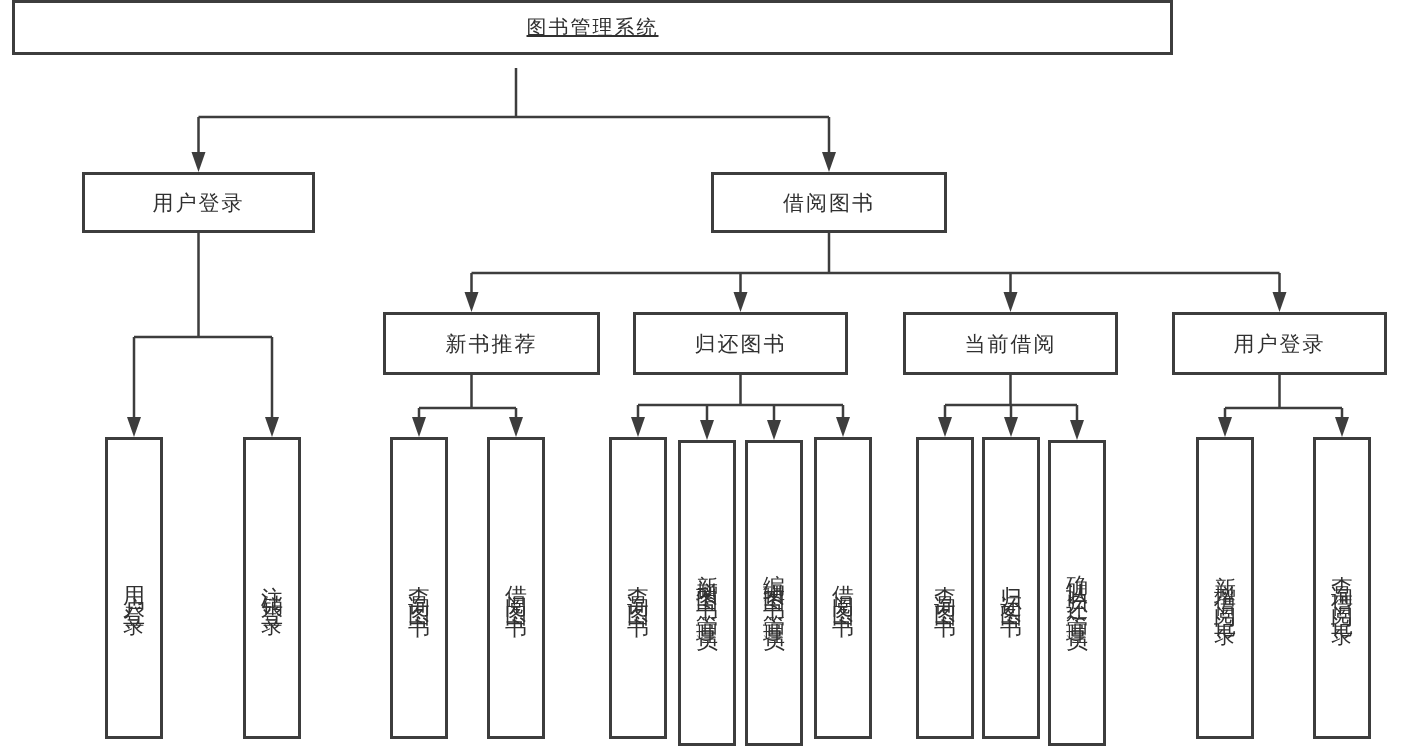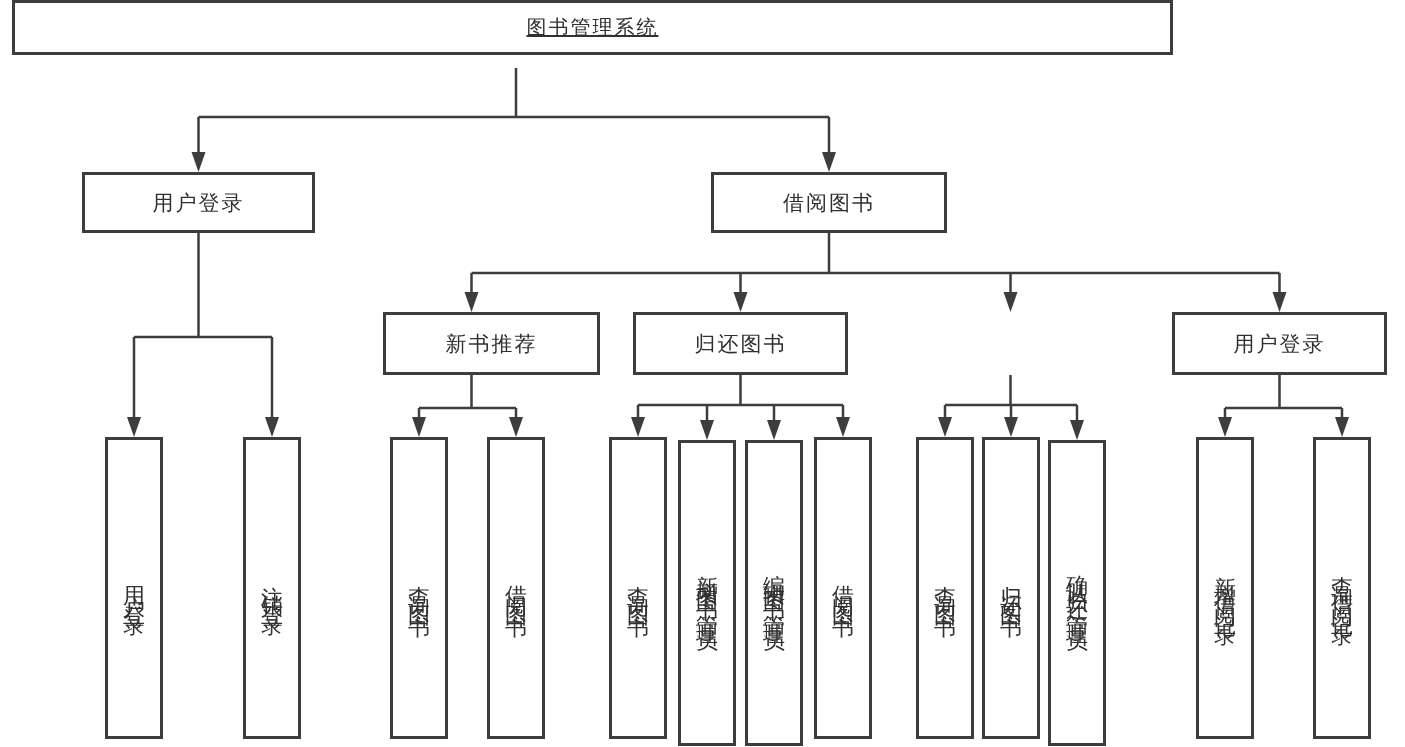--- a/index.html
+++ b/index.html
@@ -82,20 +82,21 @@
     </g>
   </svg>
 
   <div class="node hbox root">图书管理系统</div>
 
   <div class="node hbox b0">用户登录</div>
   <div class="node hbox b1">借阅图书</div>
 
   <div class="node hbox m0">新书推荐</div>
   <div class="node hbox m1">归还图书</div>
+  <div class="node hbox m2">当前借阅</div>
   <div class="node hbox m3">用户登录</div>
 
   <div class="node leaf l0">用户登录</div>
   <div class="node leaf l1">注销登录</div>
   <div class="node leaf l2">查询图书</div>
   <div class="node leaf l3">借阅图书</div>
   <div class="node leaf l4">查询图书</div>
   <div class="node leaf tall l5">新增图书（管理员）</div>
   <div class="node leaf tall l6">编辑图书（管理员）</div>
   <div class="node leaf l7">借阅图书</div>

